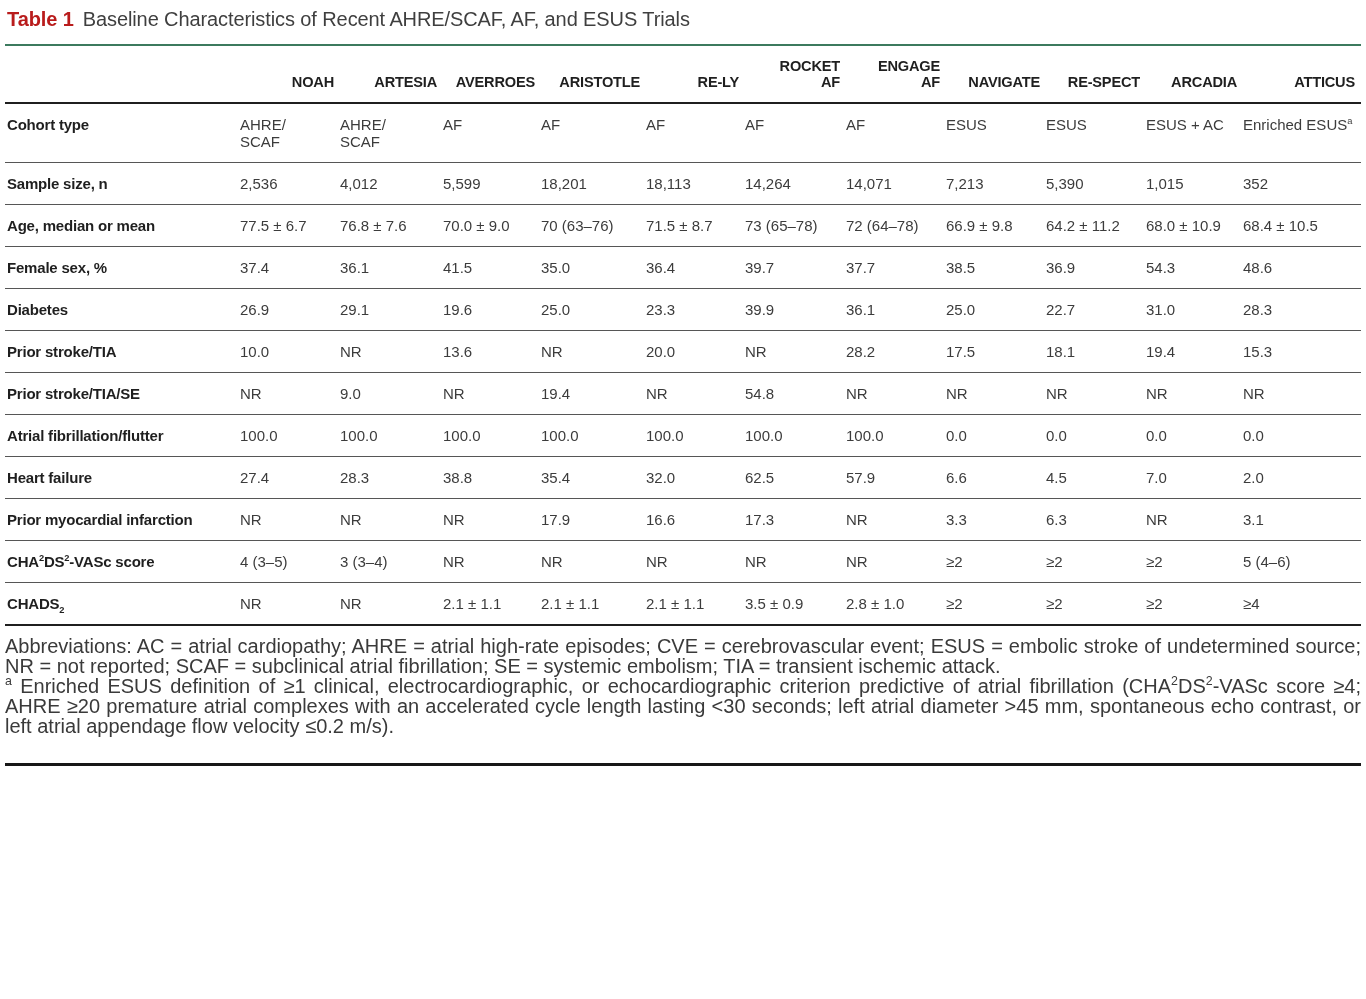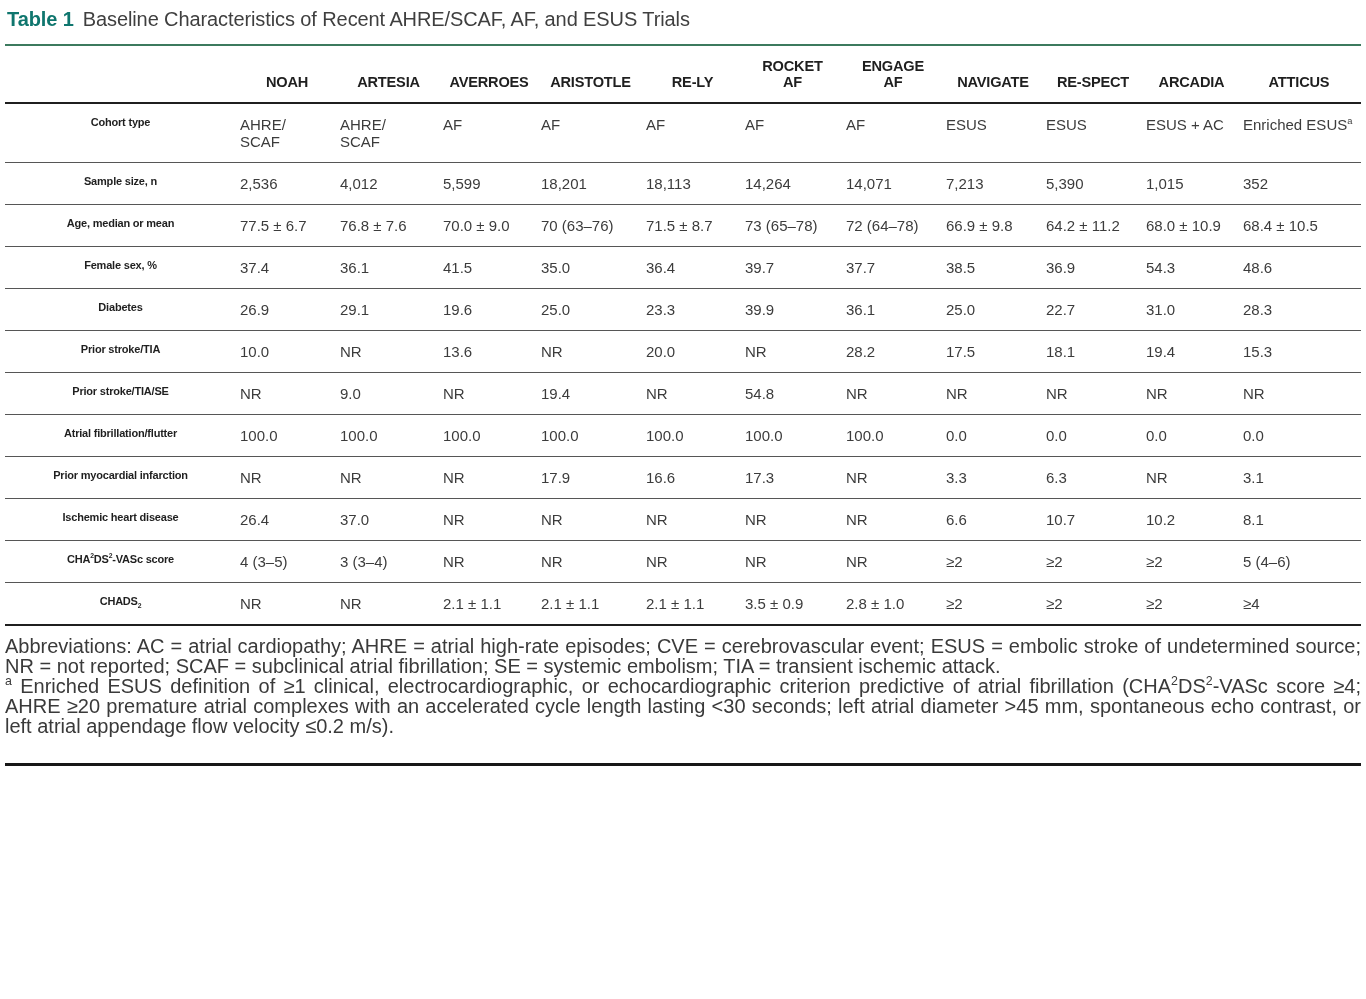--- a/index.html
+++ b/index.html
@@ -12,46 +12,46 @@
   .page { padding: 5px 5px 12px 5px; }
 
   .title {
     font-size: 20px;
     font-weight: 400;
     color: #3f3f3f;
     margin: 3px 0 13px 2px;
     letter-spacing: -0.1px;
   }
   .title .title-num {
-    color: #0f766e;
+    color: #b91c1c;
     font-weight: 700;
     margin-right: 9px;
   }
 
   .rule-green { border-top: 2px solid #3c7a5e; height: 0; }
 
   table.char-table {
     border-collapse: collapse;
     table-layout: fixed;
     width: 100%;
   }
   thead th {
     vertical-align: bottom;
-    text-align: center;
+    text-align: right;
     font-size: 14.6px;
     font-weight: 700;
     color: #1f1f1f;
     letter-spacing: -0.2px;
     padding: 12px 6px 12px 0;
     border-bottom: 2.5px solid #1f1f1f;
   }
   tbody th {
-    text-align: center;
+    text-align: left;
     vertical-align: top;
-    font-size: 11px;
+    font-size: 15px;
     font-weight: 700;
     color: #1f1f1f;
     letter-spacing: -0.2px;
     padding: 12px 6px 12px 2px;
     border-bottom: 1px solid #565656;
   }
   tbody td {
     vertical-align: top;
     font-size: 15px;
     color: #3c3c3c;
@@ -226,46 +226,46 @@
           <td>100.0</td>
           <td>100.0</td>
           <td>100.0</td>
           <td>100.0</td>
           <td>0.0</td>
           <td>0.0</td>
           <td>0.0</td>
           <td>0.0</td>
         </tr>
         <tr>
+          <th>Heart failure</th>
+          <td>27.4</td>
+          <td>28.3</td>
+          <td>38.8</td>
+          <td>35.4</td>
+          <td>32.0</td>
+          <td>62.5</td>
+          <td>57.9</td>
+          <td>6.6</td>
+          <td>4.5</td>
+          <td>7.0</td>
+          <td>2.0</td>
+        </tr>
+        <tr>
           <th>Prior myocardial infarction</th>
           <td>NR</td>
           <td>NR</td>
           <td>NR</td>
           <td>17.9</td>
           <td>16.6</td>
           <td>17.3</td>
           <td>NR</td>
           <td>3.3</td>
           <td>6.3</td>
           <td>NR</td>
           <td>3.1</td>
-        </tr>
-        <tr>
-          <th>Ischemic heart disease</th>
-          <td>26.4</td>
-          <td>37.0</td>
-          <td>NR</td>
-          <td>NR</td>
-          <td>NR</td>
-          <td>NR</td>
-          <td>NR</td>
-          <td>6.6</td>
-          <td>10.7</td>
-          <td>10.2</td>
-          <td>8.1</td>
         </tr>
         <tr>
           <th>CHA<sup>2</sup>DS<sup>2</sup>-VASc score</th>
           <td>4 (3–5)</td>
           <td>3 (3–4)</td>
           <td>NR</td>
           <td>NR</td>
           <td>NR</td>
           <td>NR</td>
           <td>NR</td>

